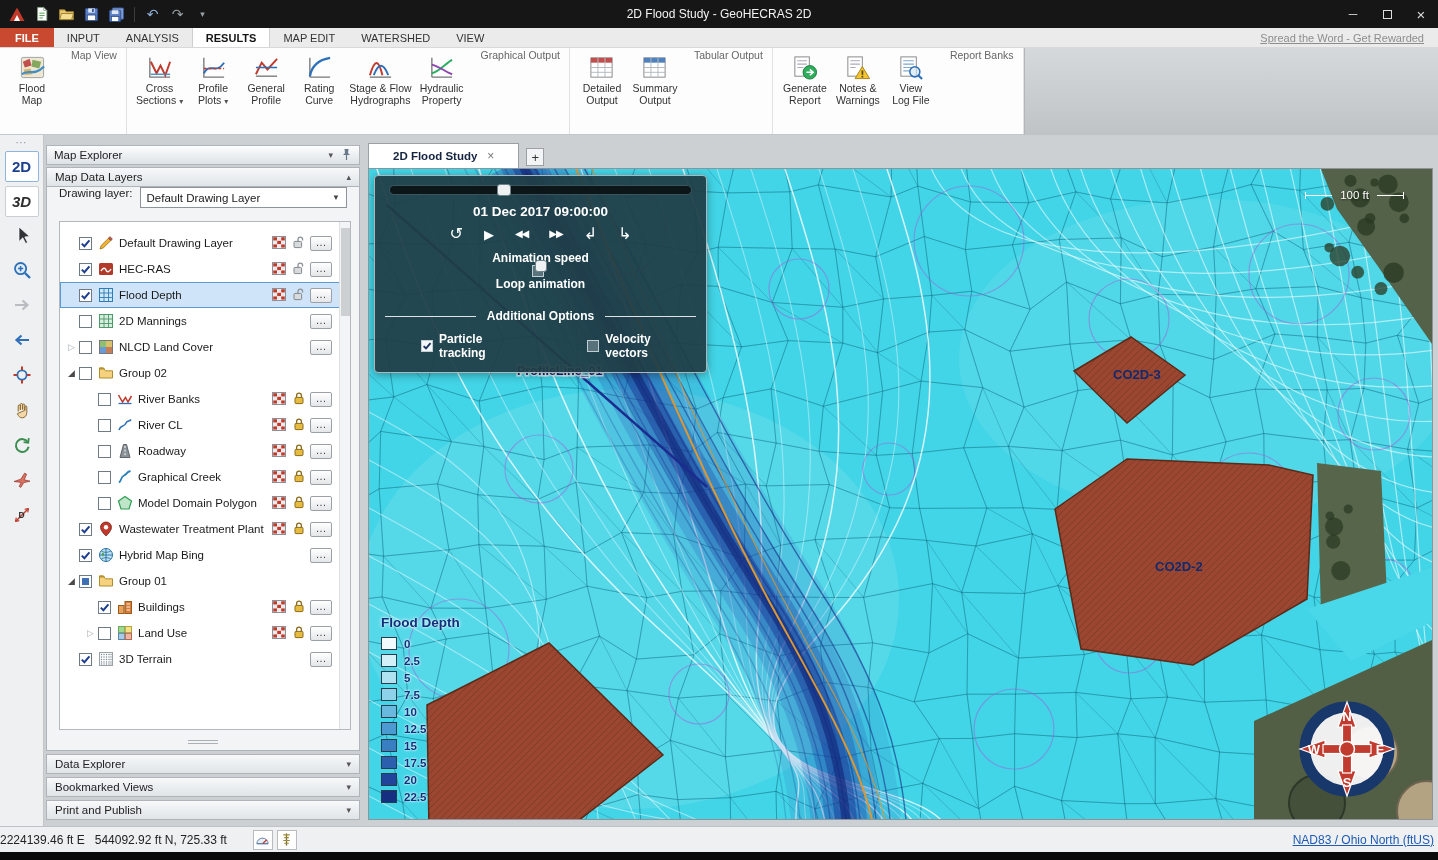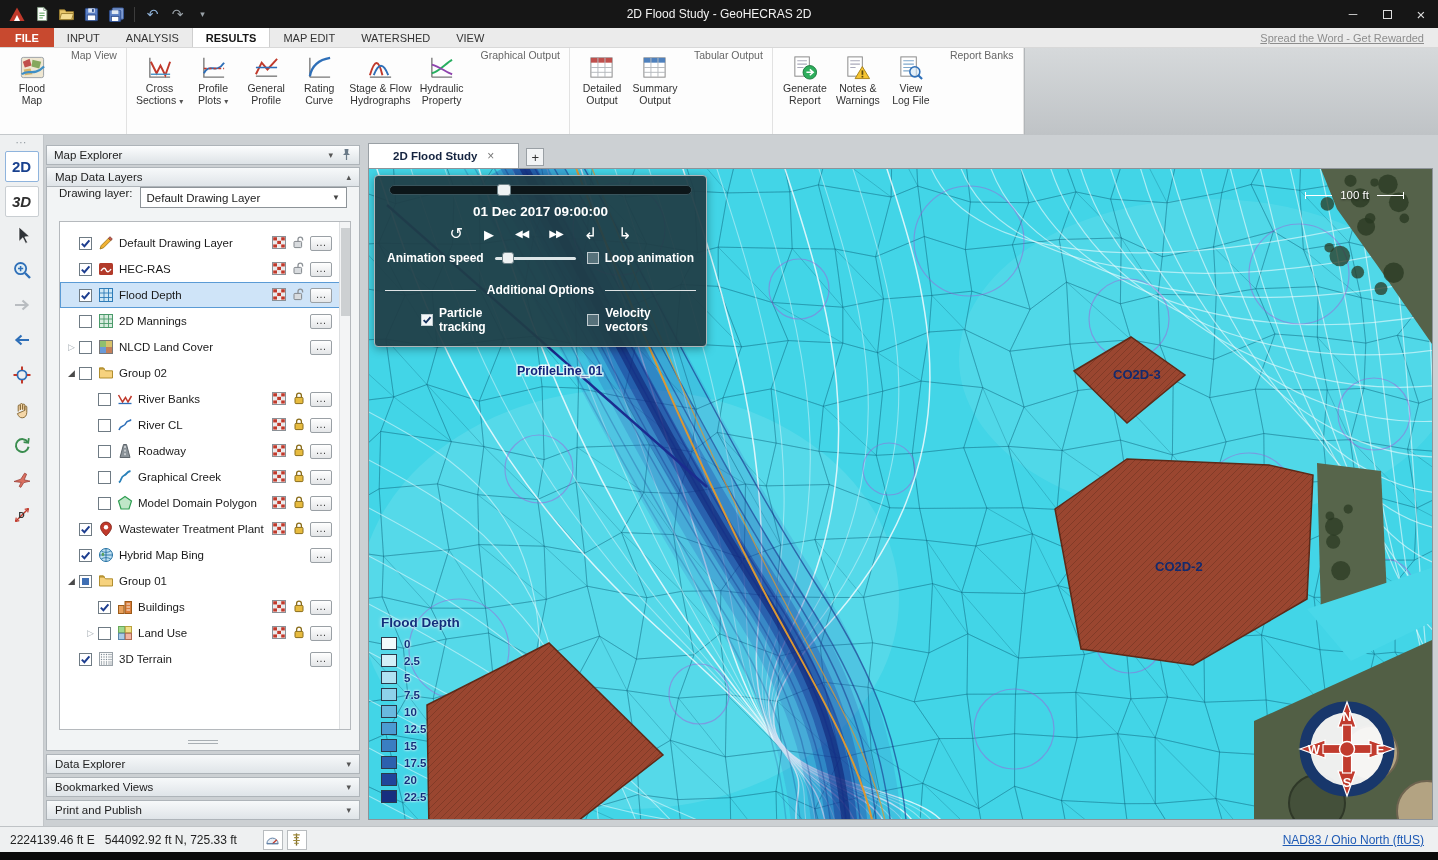--- a/index.html
+++ b/index.html
@@ -84,21 +84,21 @@
 #map-svg{position:absolute;left:0;top:0;}
 
 
 .anim{position:absolute;left:5px;top:6px;width:333px;background:rgba(32,62,70,0.94);border:1px solid #aeb6b9;border-radius:4px;color:#fff;padding:7px 10px 12px;box-shadow:0 2px 10px rgba(0,0,0,0.35);}
 .timeline{height:10px;background:#0c1619;border:1px solid #39545c;border-radius:5px;position:relative;margin:2px 4px 9px;}
 .tl-thumb{position:absolute;top:-2px;width:14px;height:12px;background:#eef2f3;border:1px solid #6e8288;border-radius:3px;}
 .datetime{text-align:center;font-size:13.5px;font-weight:bold;margin-bottom:7px;}
 .controls{display:flex;justify-content:center;align-items:center;gap:21px;margin-bottom:9px;font-size:16px;}
 .ctlbtn{color:#fff;line-height:1;}
 .dbl{font-size:10px;letter-spacing:-1px;}
-.speedrow{display:flex;align-items:center;padding:0 2px;margin-bottom:18px;}
+.speedrow{display:flex;align-items:center;padding:0 2px;margin-bottom:18px;flex-direction:column;}
 .sp-label{font-size:12px;font-weight:bold;white-space:nowrap;}
 .sp-slider{flex:1;height:3px;background:#dde6e8;border-radius:2px;margin:0 11px;position:relative;}
 .sp-thumb{position:absolute;top:-5px;width:12px;height:12px;background:#eef2f3;border:1px solid #6e8288;border-radius:3px;}
 .ochk{width:12px;height:12px;border:1px solid #c2cdd1;background:rgba(215,225,228,0.3);display:inline-flex;align-items:center;justify-content:center;margin-right:6px;flex:0 0 12px;}
 .ochk.on{background:#f4f7f8;}
 .divider{display:flex;align-items:center;margin:7px 0 9px;}
 .divider .ln{flex:1;height:1px;background:rgba(255,255,255,0.85);}
 .divider .dl{margin:0 11px;font-size:12px;font-weight:bold;text-align:center;}
 .optsrow{display:flex;align-items:center;padding-left:36px;font-size:12px;font-weight:bold;}
 .optsrow .gap{width:56px;}
@@ -109,21 +109,21 @@
 .leg-row{display:flex;align-items:center;height:17px;gap:7px;}
 .leg-sw{width:16px;height:13px;border:1px solid #2a3b4c;}
 .leg-val{font-size:11.5px;font-weight:bold;color:#10307d;text-shadow:0 0 2px rgba(255,255,255,0.95),0 0 3px rgba(255,255,255,0.8);}
 .scale{position:absolute;right:28px;top:20px;display:flex;align-items:center;color:#fff;font-size:11.5px;text-shadow:0 1px 2px rgba(0,0,0,0.55);}
 .scale .ln{width:26px;height:1px;background:#fff;}
 .scale .tick{width:1px;height:7px;background:#fff;}
 .scale .lbl{margin:0 8px;}
 .compass{position:absolute;left:928px;top:530px;width:100px;height:100px;}
 
 
-.statusbar{flex:0 0 26px;height:26px;background:#eef0f1;border-top:1px solid #bfc3c6;display:flex;align-items:center;padding:0 10px;font-size:12px;color:#222;}
+.statusbar{flex:0 0 26px;height:26px;background:#eef0f1;border-top:1px solid #bfc3c6;display:flex;align-items:center;padding:0 0;font-size:12px;color:#222;}
 .sb-left{white-space:pre;}
 .sb-icons{display:flex;gap:4px;margin-left:26px;}
 .sb-icon{width:20px;height:20px;border:1px solid #b8bcbf;background:#fff;display:flex;align-items:center;justify-content:center;}
 .sb-right{margin-left:auto;color:#1f5bb5;text-decoration:underline;padding-right:4px;}
 .blackstrip{flex:0 0 8px;height:8px;background:#0a0a0a;}
 </style>
 </head>
 <body>
 
 <div class="window">

